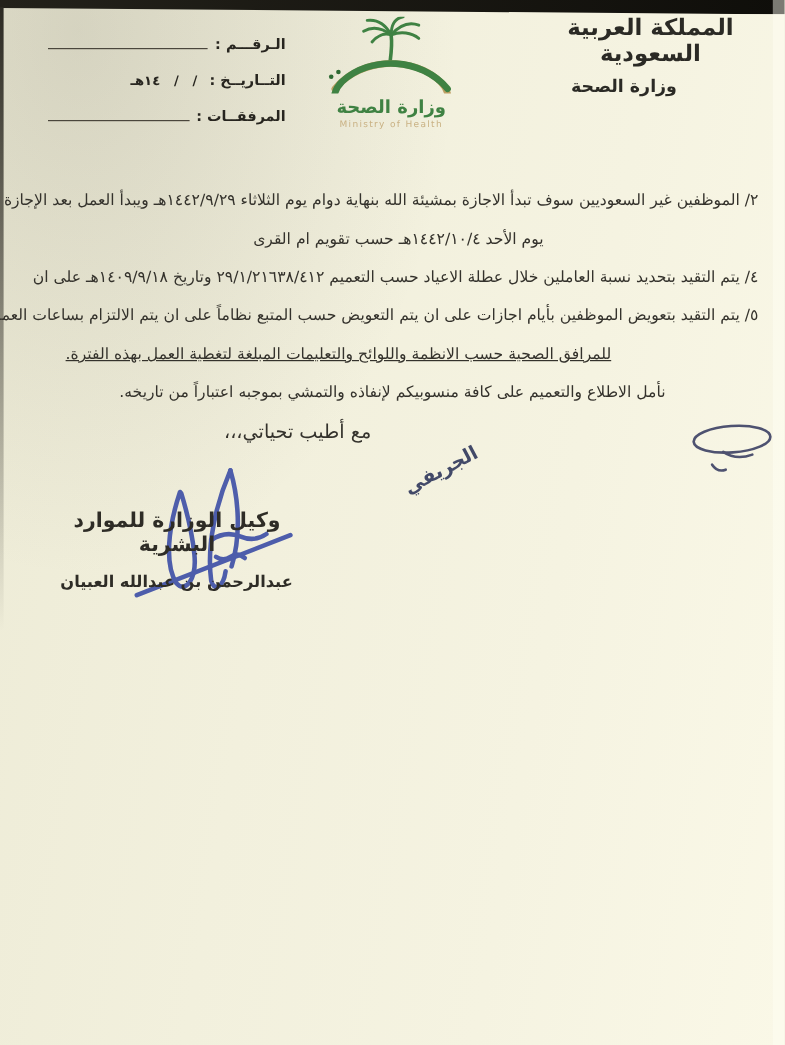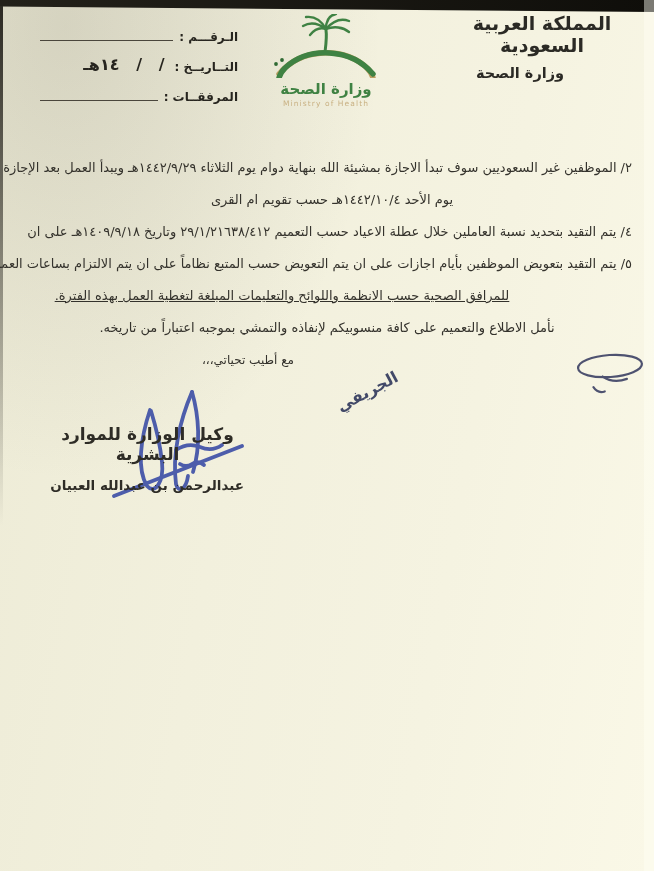--- a/index.html
+++ b/index.html
@@ -16,40 +16,40 @@
     clip-path:polygon(0 0,100% 0,100% 100%,0 55%);}
   .left-edge{position:absolute;left:0;top:6px;width:3px;height:520px;
     background:linear-gradient(#2c2a23,rgba(44,42,35,0));}
   .right-light{position:absolute;right:0;top:0;width:10px;height:871px;background:rgba(255,255,245,.45);}
 
   
   .form{position:absolute;left:38px;top:24px;width:200px;direction:rtl;font-size:12px;font-weight:bold;color:#27251f;}
   .form .row{display:flex;align-items:flex-end;height:20px;margin-bottom:10px;}
   .form .lbl{white-space:nowrap;letter-spacing:.5px;}
   .form .fline{flex:1;border-bottom:1.2px solid #4a463c;margin:0 6px 3px 2px;}
-  .form .val{margin-right:10px;font-weight:bold;font-size:16px;}
+  .form .val{margin-right:10px;font-weight:bold;font-size:11px;}
 
   
   .logo{position:absolute;left:263px;top:14px;width:126px;text-align:center;}
   .logo .ar{color:#3f8243;font-weight:bold;font-size:15px;margin-top:-2px;}
   .logo .en{color:#c9b183;font-size:7.5px;letter-spacing:1.1px;margin-top:1px;}
 
   
   .lh{position:absolute;right:4px;top:12px;width:216px;text-align:center;direction:rtl;color:#2b2a25;}
   .lh .l1{font-size:19px;font-weight:bold;letter-spacing:-.5px;}
   .lh .l2{font-size:14.5px;font-weight:bold;margin-top:9px;transform:translateX(-22px);}
 
   
   .body-text{position:absolute;right:22px;top:152px;width:600px;direction:rtl;text-align:center;
     font-size:13px;line-height:32px;color:#34322c;}
   .bl{white-space:nowrap;}
   .bl-3{padding-right:48px;}
   .bl-5{padding-right:100px;text-decoration:underline;}
   .bl-6{padding-right:10px;}
-  .bl-regards{padding-right:168px;font-size:12px;}
+  .bl-regards{padding-right:168px;font-size:16px;}
 
   
   .circle-note{position:absolute;left:570px;top:346px;}
   .hand-word{position:absolute;left:334px;top:382px;direction:rtl;
     font-size:16px;font-weight:bold;color:#333b5e;transform:rotate(-28deg);opacity:.92;}
   .sig-svg{position:absolute;left:80px;top:386px;}
 
   
   .sig-title{position:absolute;left:55px;top:424px;width:185px;direction:rtl;text-align:center;
     font-size:17px;font-weight:bold;color:#2e2c26;}

